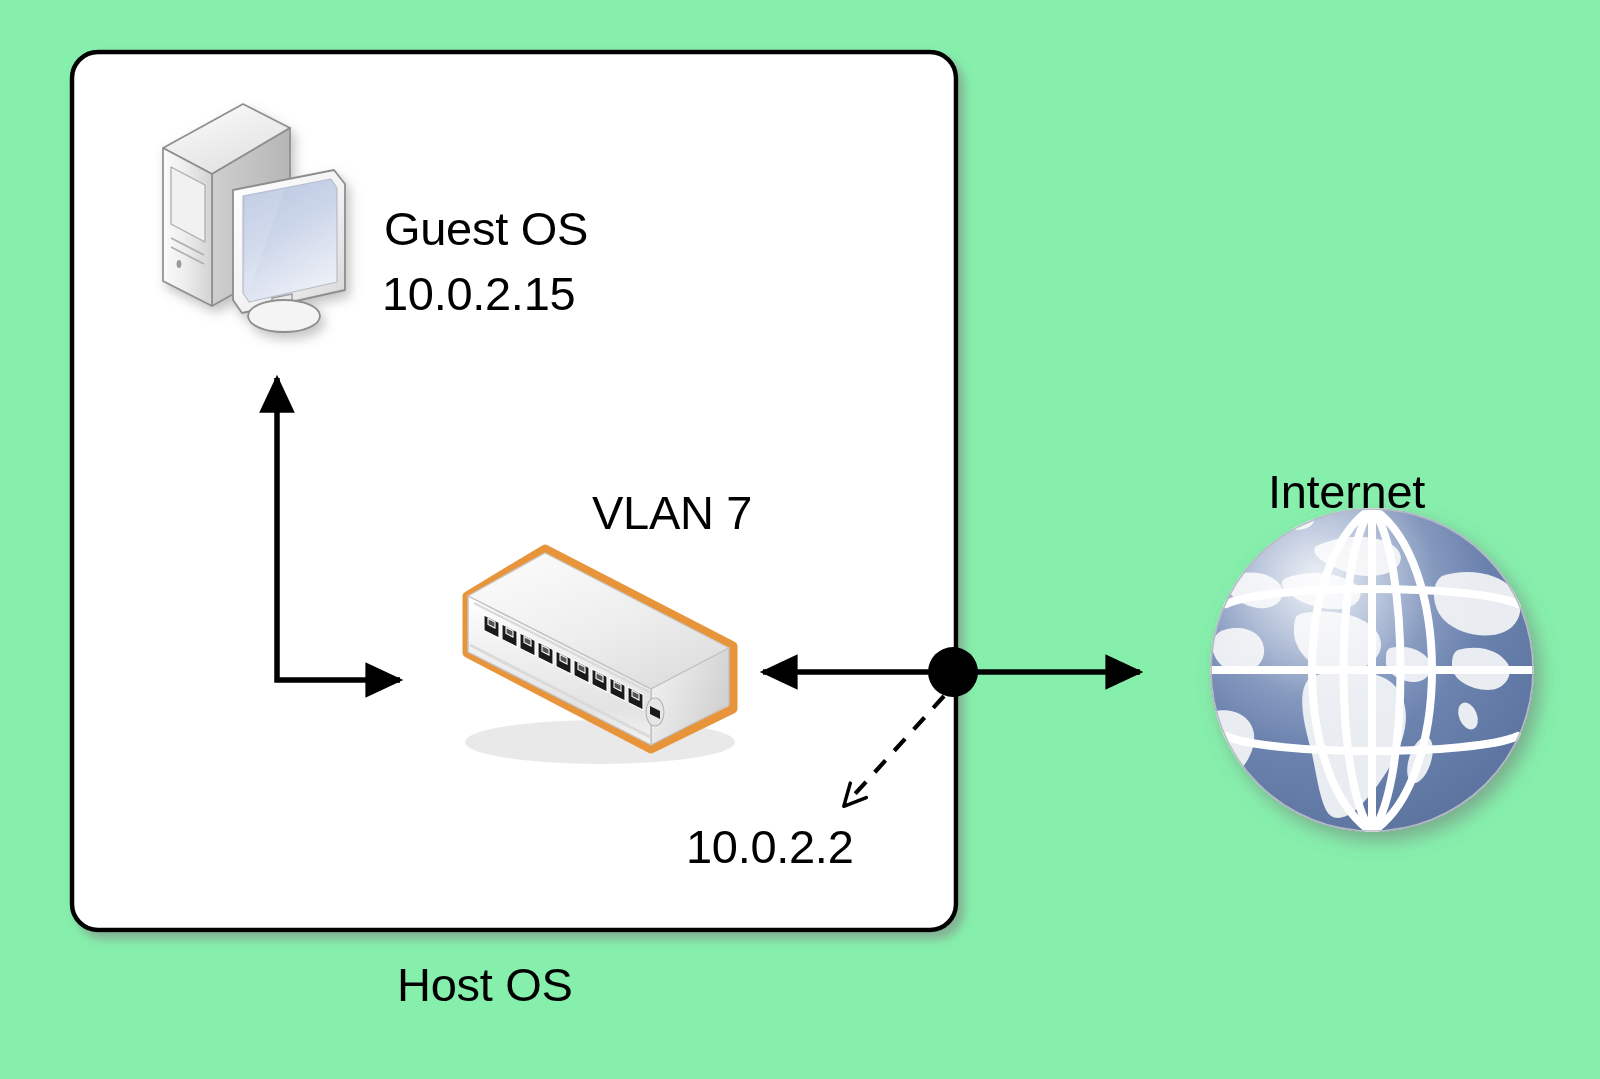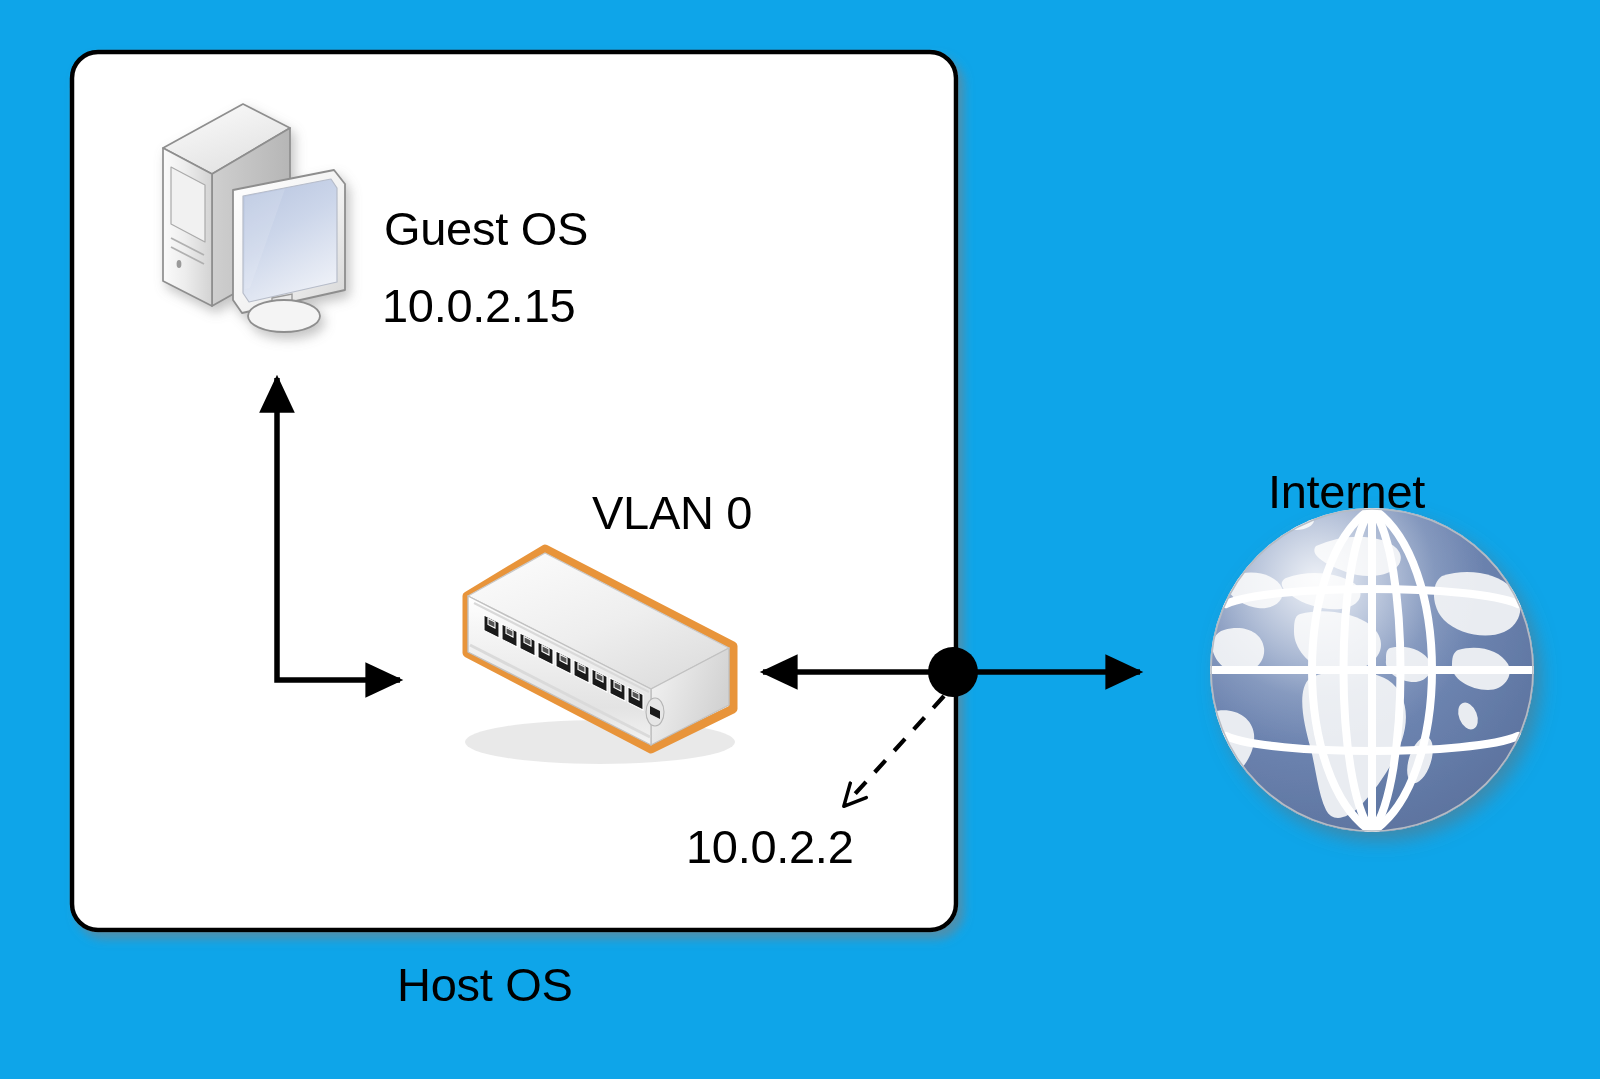--- a/index.html
+++ b/index.html
@@ -8,41 +8,41 @@
     padding: 0;
     background: #ffffff;
   }
   body {
     font-family: "Liberation Sans", sans-serif;
   }
   #stage {
     position: relative;
     width: 1600px;
     height: 1079px;
-    background: #0ea5e9;
+    background: #86efac;
     overflow: hidden;
   }
   #stage svg.layer {
     position: absolute;
     left: 0;
     top: 0;
     width: 1600px;
     height: 1079px;
   }
   .dlabel {
     position: absolute;
     font-family: "Liberation Sans", sans-serif;
     font-size: 47px;
     color: #000000;
     white-space: nowrap;
     line-height: 1;
     letter-spacing: -0.3px;
   }
   #lbl-guest-os   { left: 384px; top: 205px; }
-  #lbl-guest-ip   { left: 382px; top: 282px; text-align: right; }
+  #lbl-guest-ip   { left: 382px; top: 270px; text-align: right; }
   #lbl-vlan       { left: 592px; top: 489px; }
   #lbl-gw-ip      { left: 686px; top: 823px; text-align: center; }
   #lbl-host-os    { left: 397px; top: 961px; }
   #lbl-internet   { left: 1268px; top: 468px; }
 </style>
 </head>
 <body>
 
 <div id="stage">
 
@@ -293,21 +293,21 @@
       </g>
 
       <circle cx="1372" cy="670" r="161" fill="none" stroke="#b6bcc4" stroke-width="1.6"></circle>
     </g>
   </svg>
 
   <div class="dlabel" id="lbl-guest-os">Guest OS</div>
 
   <div class="dlabel" id="lbl-guest-ip">10.0.2.15</div>
 
-  <div class="dlabel" id="lbl-vlan">VLAN 0</div>
+  <div class="dlabel" id="lbl-vlan">VLAN 7</div>
 
   <div class="dlabel" id="lbl-gw-ip">10.0.2.2</div>
 
   <div class="dlabel" id="lbl-internet">Internet</div>
 
   <div class="dlabel" id="lbl-host-os">Host OS</div>
 
 </div>
 
 </body></html>

